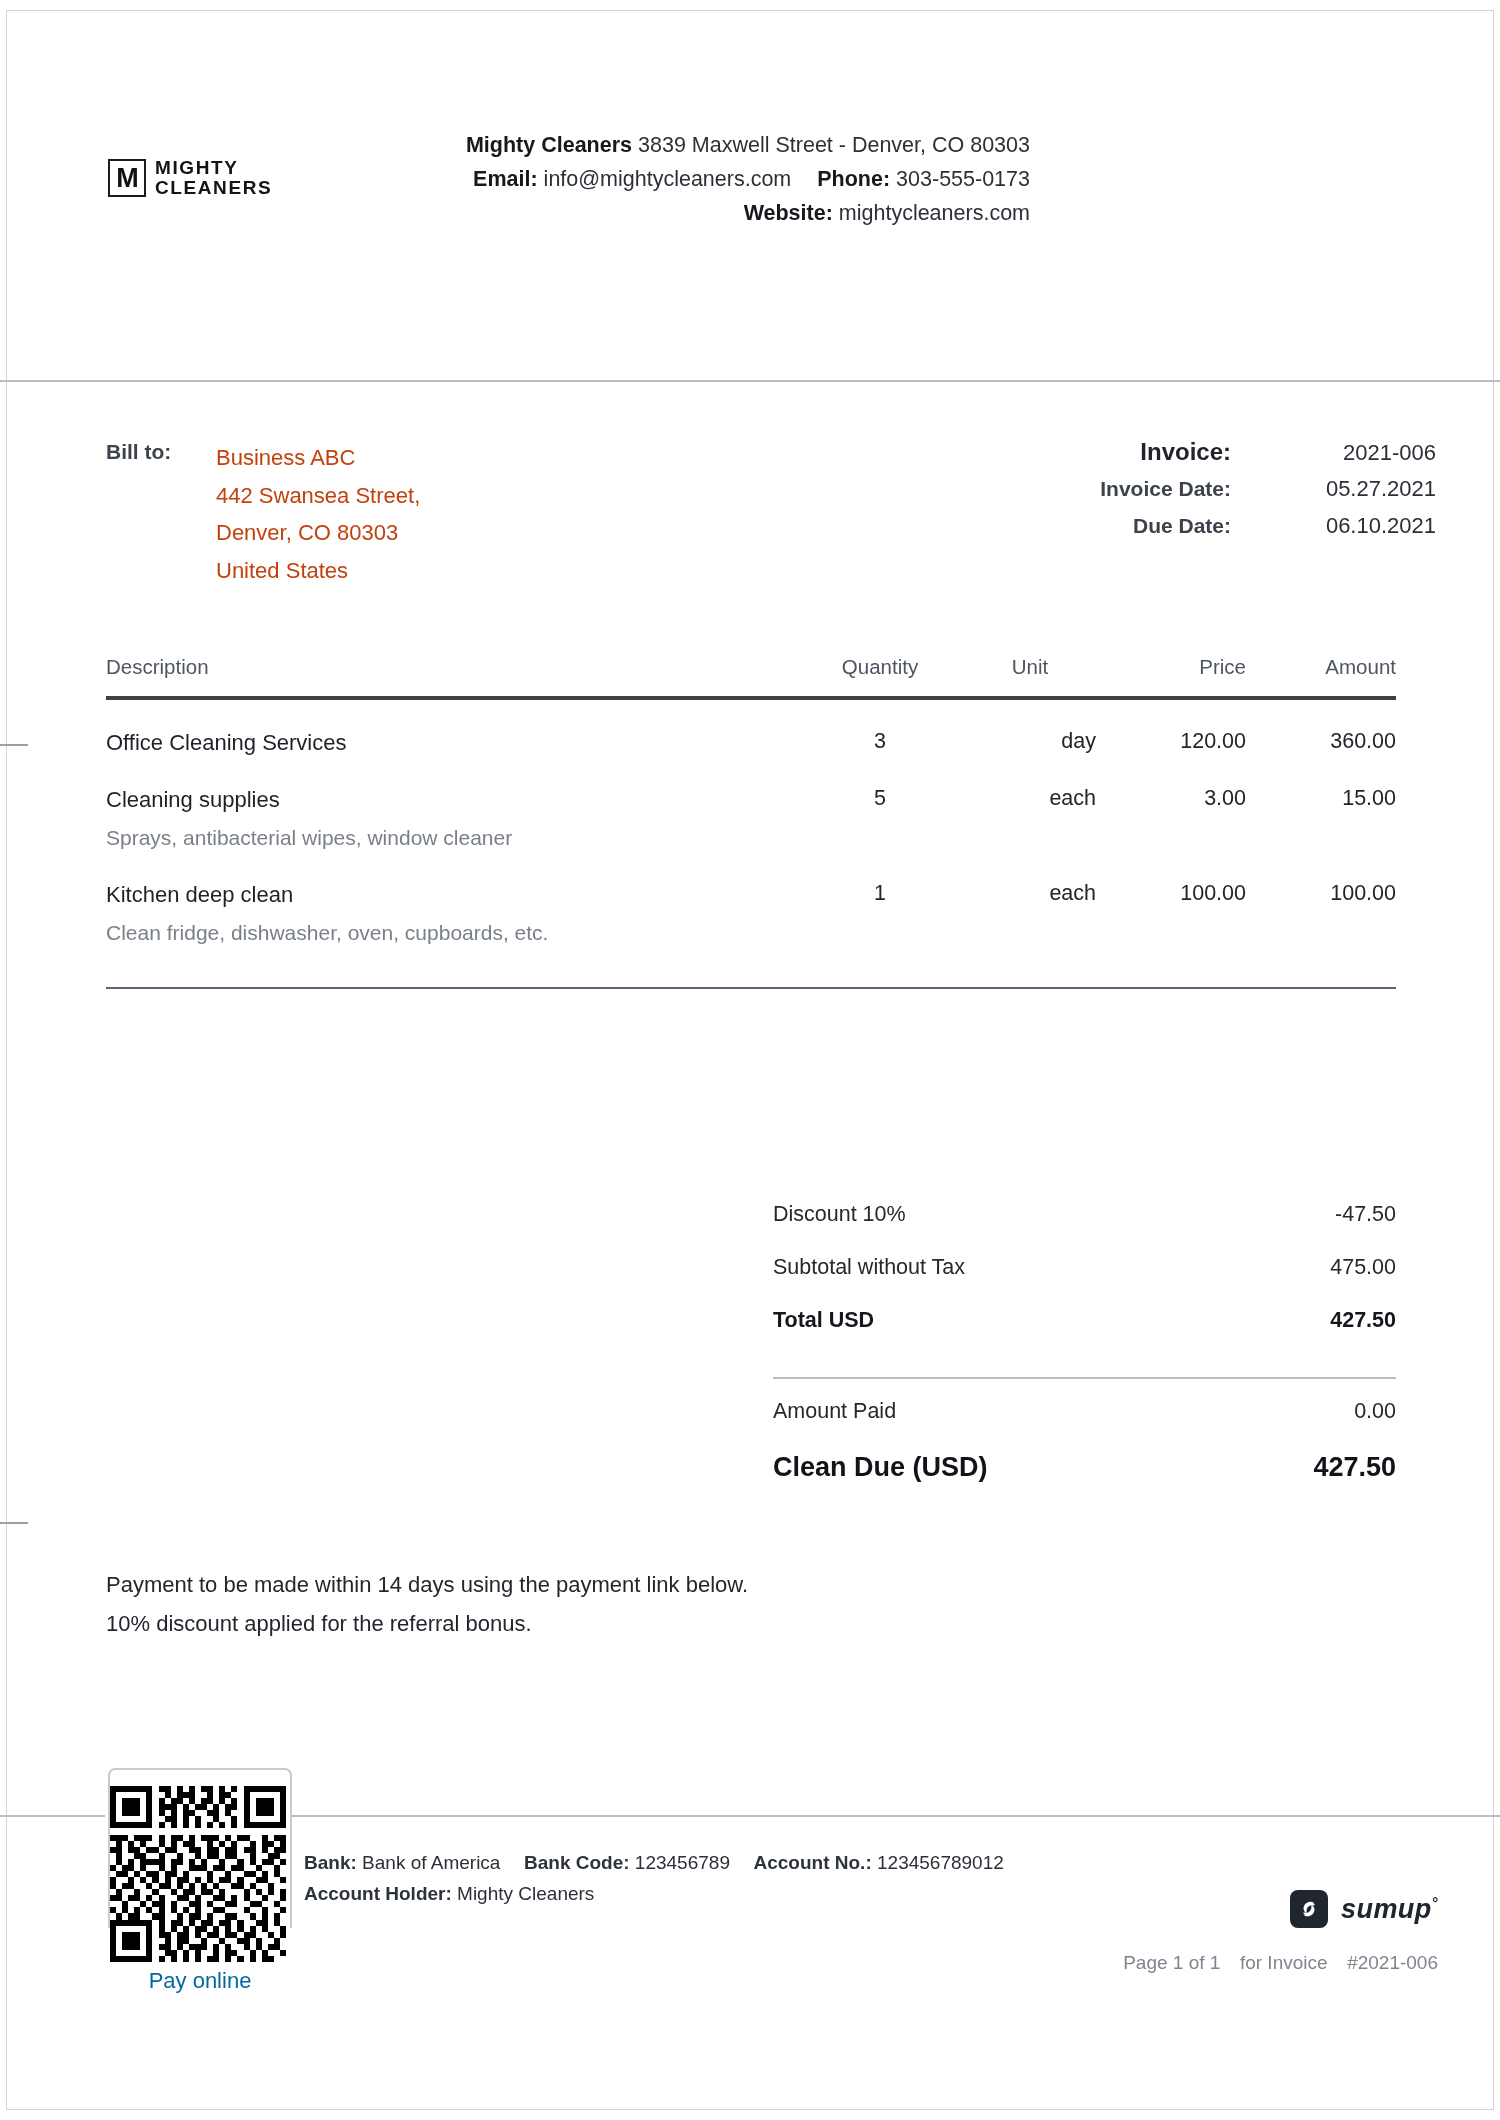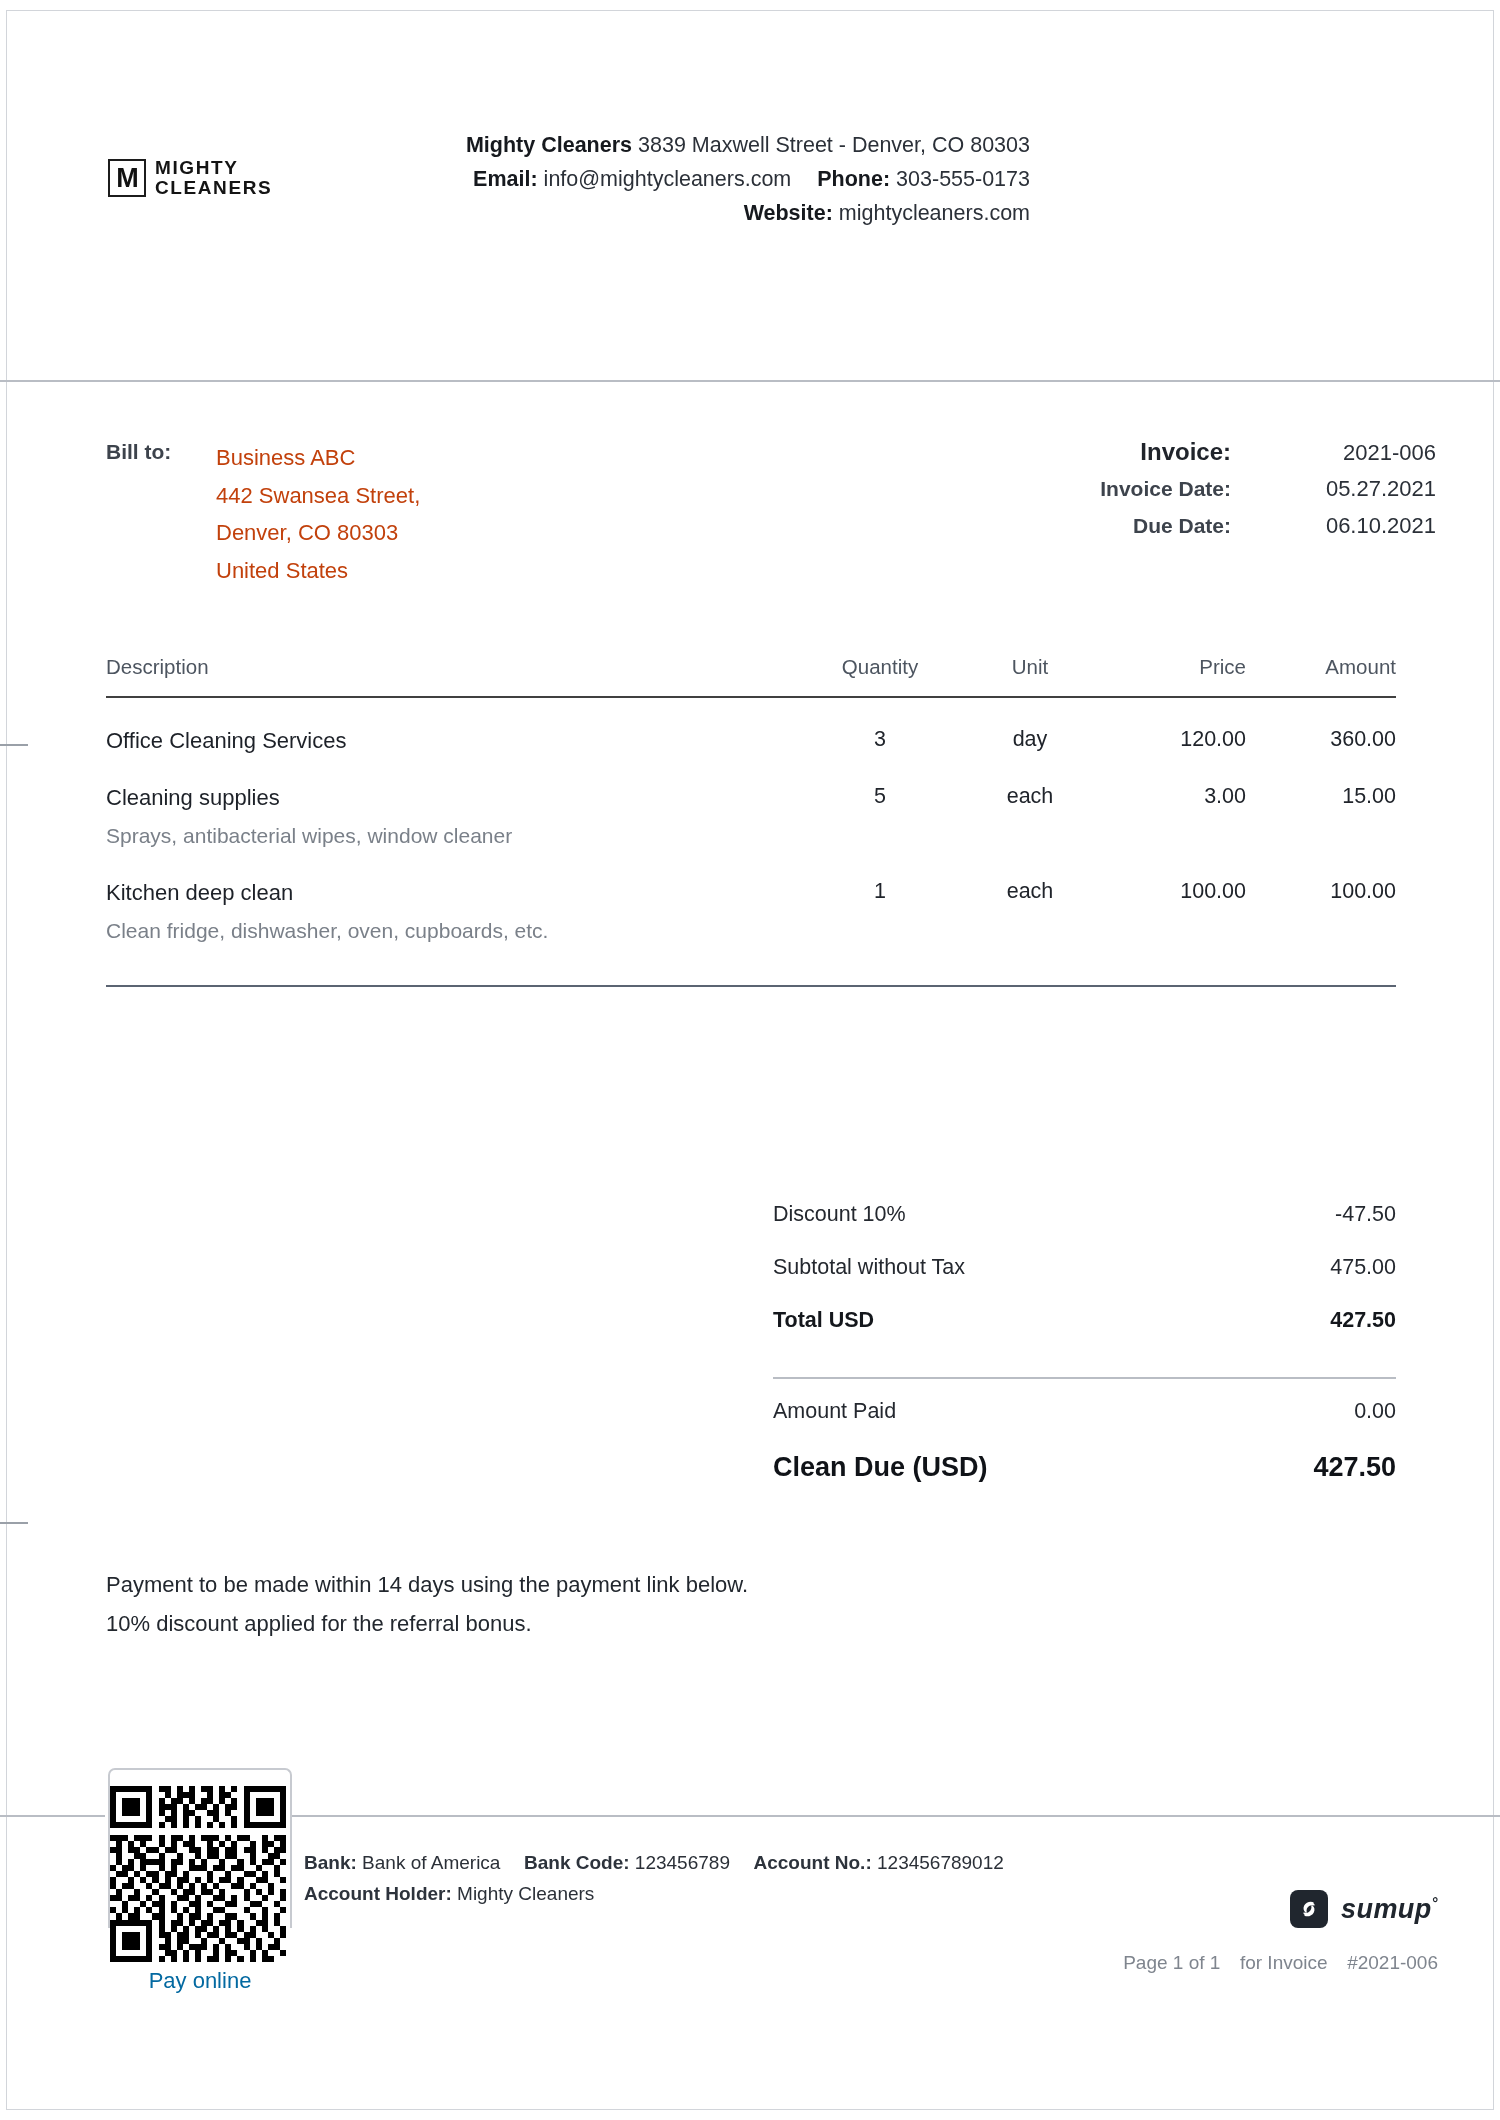--- a/index.html
+++ b/index.html
@@ -102,33 +102,33 @@
   .meta-row.big .meta-label { font-size: 24px; color: #20242b; }
   .meta-value {
     width: 205px; text-align: right; font-size: 22px; color: #2b3038;
   }
 
   
   .table { position: absolute; left: 106px; top: 655px; width: 1290px; }
   .thead {
     display: flex; align-items: flex-end;
     padding-bottom: 17px;
-    border-bottom: 2px solid #404040;
+    border-bottom: 4px solid #404040;
     color: #4d5560; font-size: 20.5px;
   }
   .th-desc { flex: 1 1 auto; text-align: left; }
   .th-qty  { width: 168px; text-align: center; }
   .th-unit { width: 132px; text-align: center; }
   .th-price{ width: 150px; text-align: right; }
   .th-amt  { width: 150px; text-align: right; }
 
   .row { display: flex; align-items: flex-start; padding-top: 29px; }
   .row .c-desc { flex: 1 1 auto; }
   .row .c-qty  { width: 168px; text-align: center; font-size: 21.5px; color: #20242b; }
-  .row .c-unit { width: 132px; text-align: center; font-size: 21.5px; color: #20242b; }
+  .row .c-unit { width: 132px; text-align: right; font-size: 21.5px; color: #20242b; }
   .row .c-price{ width: 150px; text-align: right; font-size: 21.5px; color: #20242b; }
   .row .c-amt  { width: 150px; text-align: right; font-size: 21.5px; color: #20242b; }
 
   .item-title { font-size: 22px; color: #1d2128; line-height: 28px; }
   .item-sub   { font-size: 21px; color: #7a8089; line-height: 28px; margin-top: 10px; }
 
   .rows-rule {
     margin-top: 40px; height: 2px; background: #5b6472; width: 100%;
   }
 

